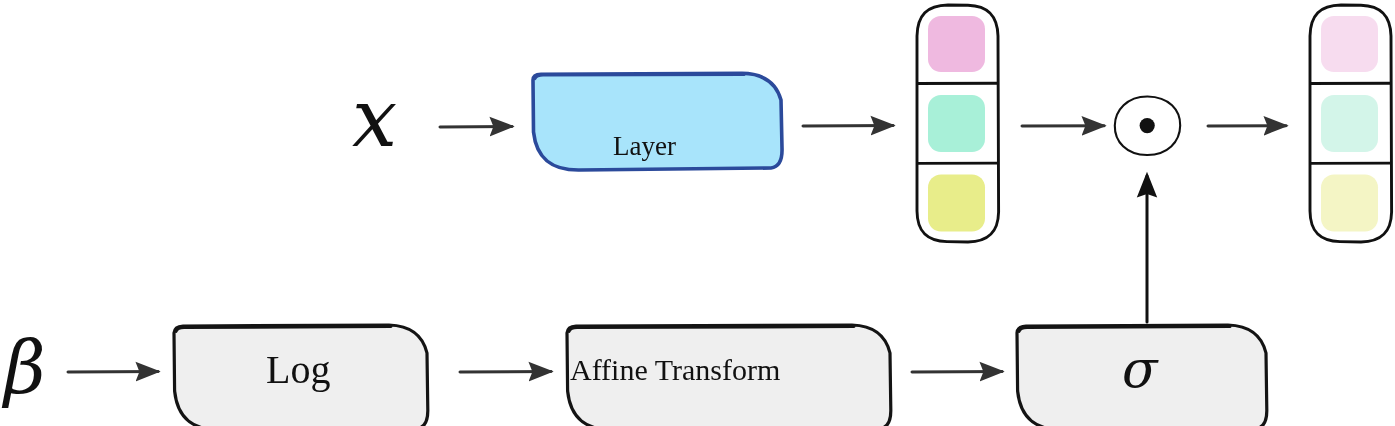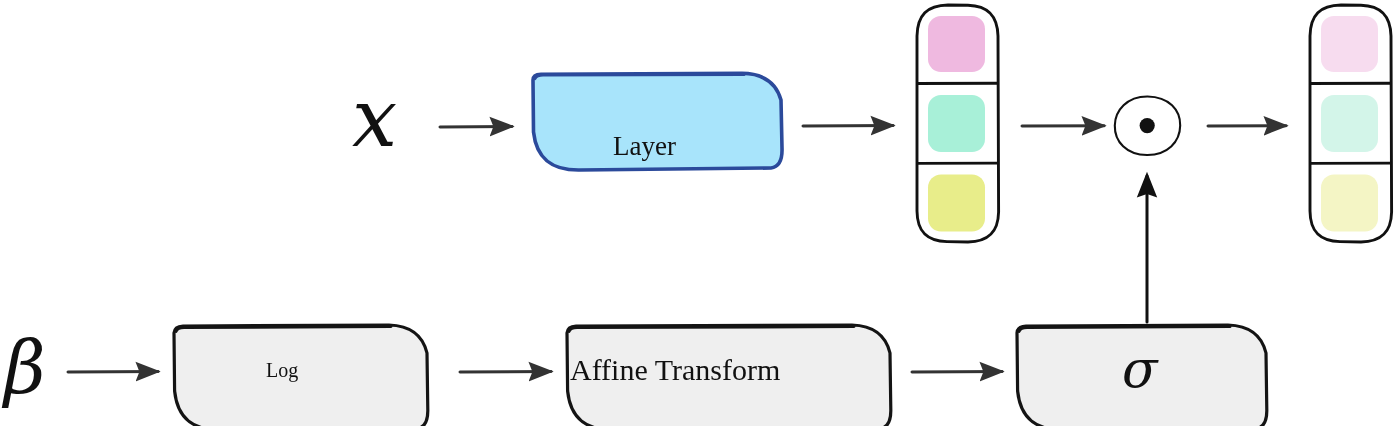--- a/index.html
+++ b/index.html
@@ -154,19 +154,19 @@
       <path d="M 1019 331.4 C 1020 328.6, 1023 327.8, 1027 327.6 L 1230 326.6" fill="none" stroke="#141414" stroke-width="3" stroke-linecap="round"></path>
     </g>
   </svg>
 
   <div class="lbl math" style="left:352px;top:79px;font-size:80px;line-height:80px;">x</div>
 
   <div class="lbl" style="left:613px;top:104px;font-size:27px;line-height:30px;margin-top:27px;">Layer</div>
 
   <div class="lbl math" style="left:4px;top:332px;font-size:72px;line-height:72px;">β</div>
 
-  <div class="lbl" style="left:266px;top:355px;font-size:20px;line-height:30px;">Log</div>
+  <div class="lbl" style="left:266px;top:355px;font-size:40px;line-height:30px;">Log</div>
 
   <div class="lbl" style="left:570px;top:355px;font-size:30px;line-height:30px;">Affine Transform</div>
 
   <div class="lbl math" style="left:1122px;top:343px;font-size:52px;line-height:52px;">σ</div>
 
 </div>
 
 </body></html>

